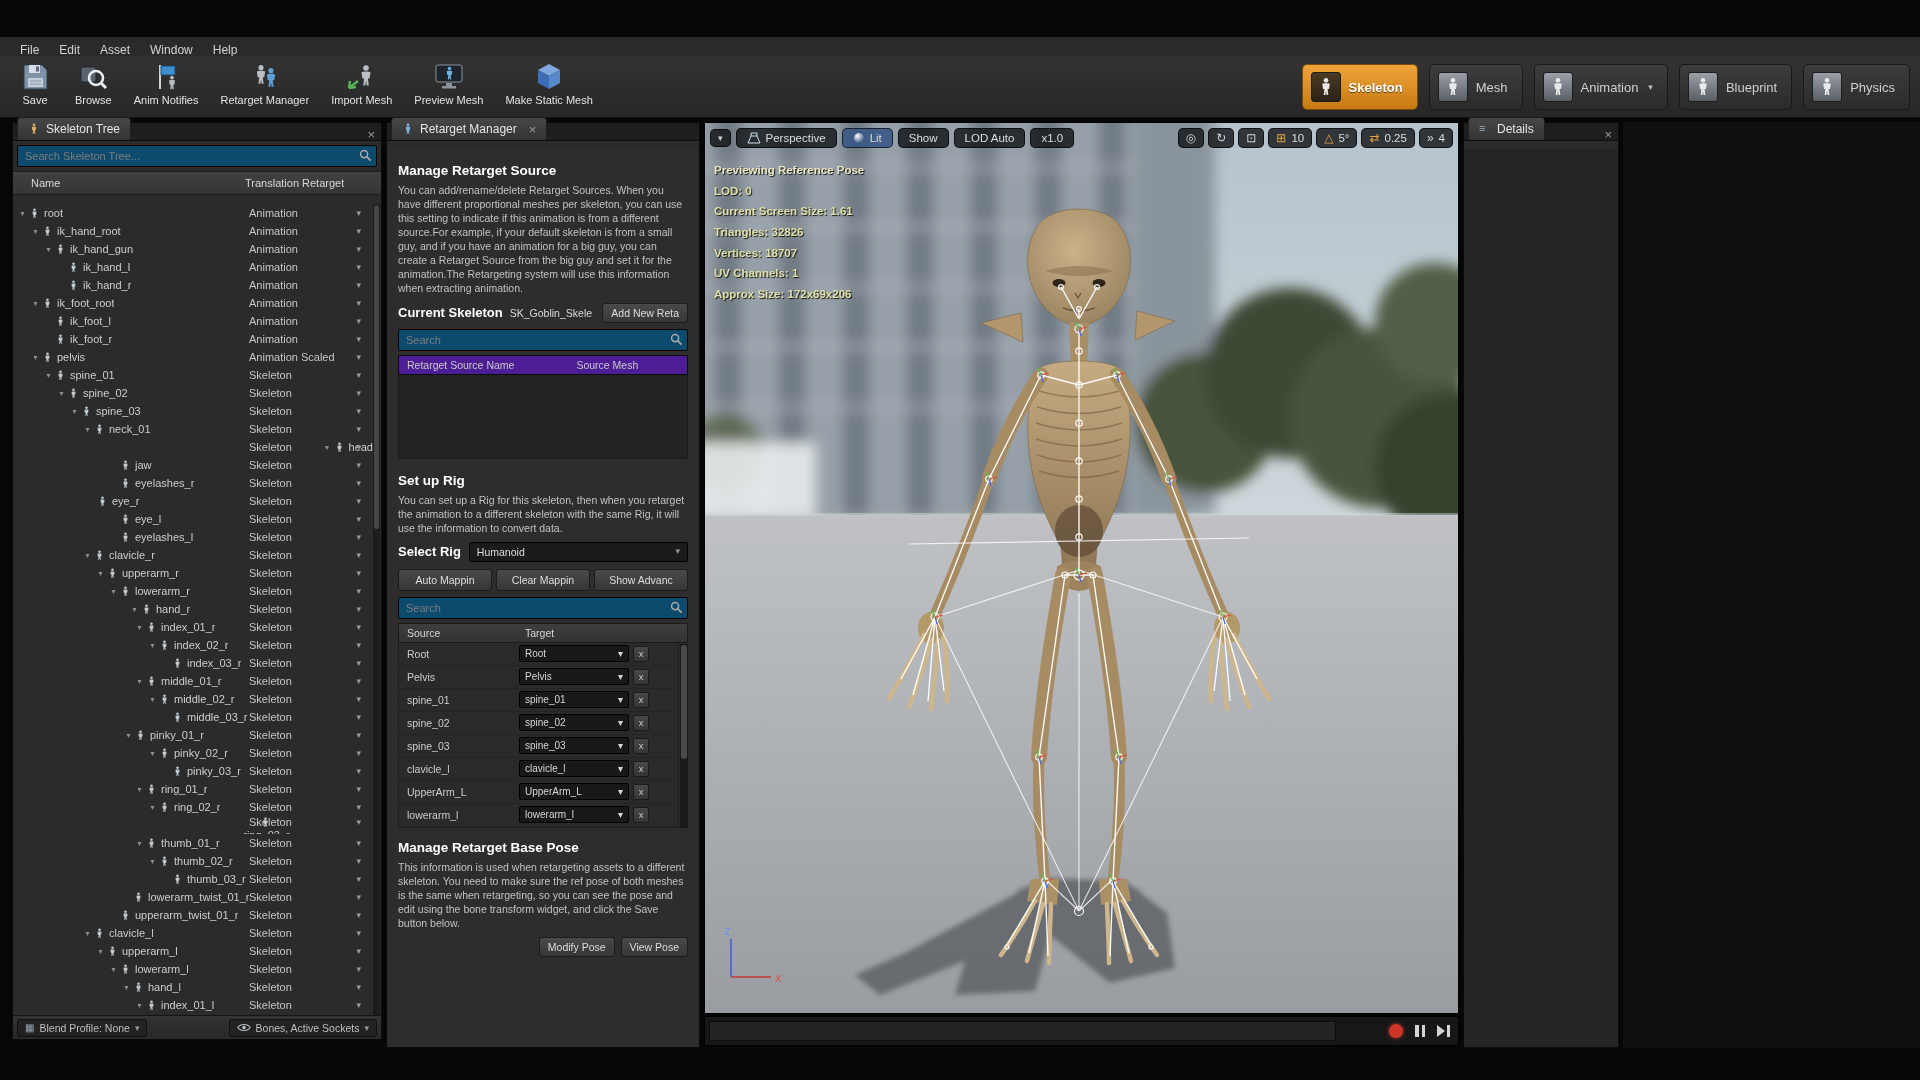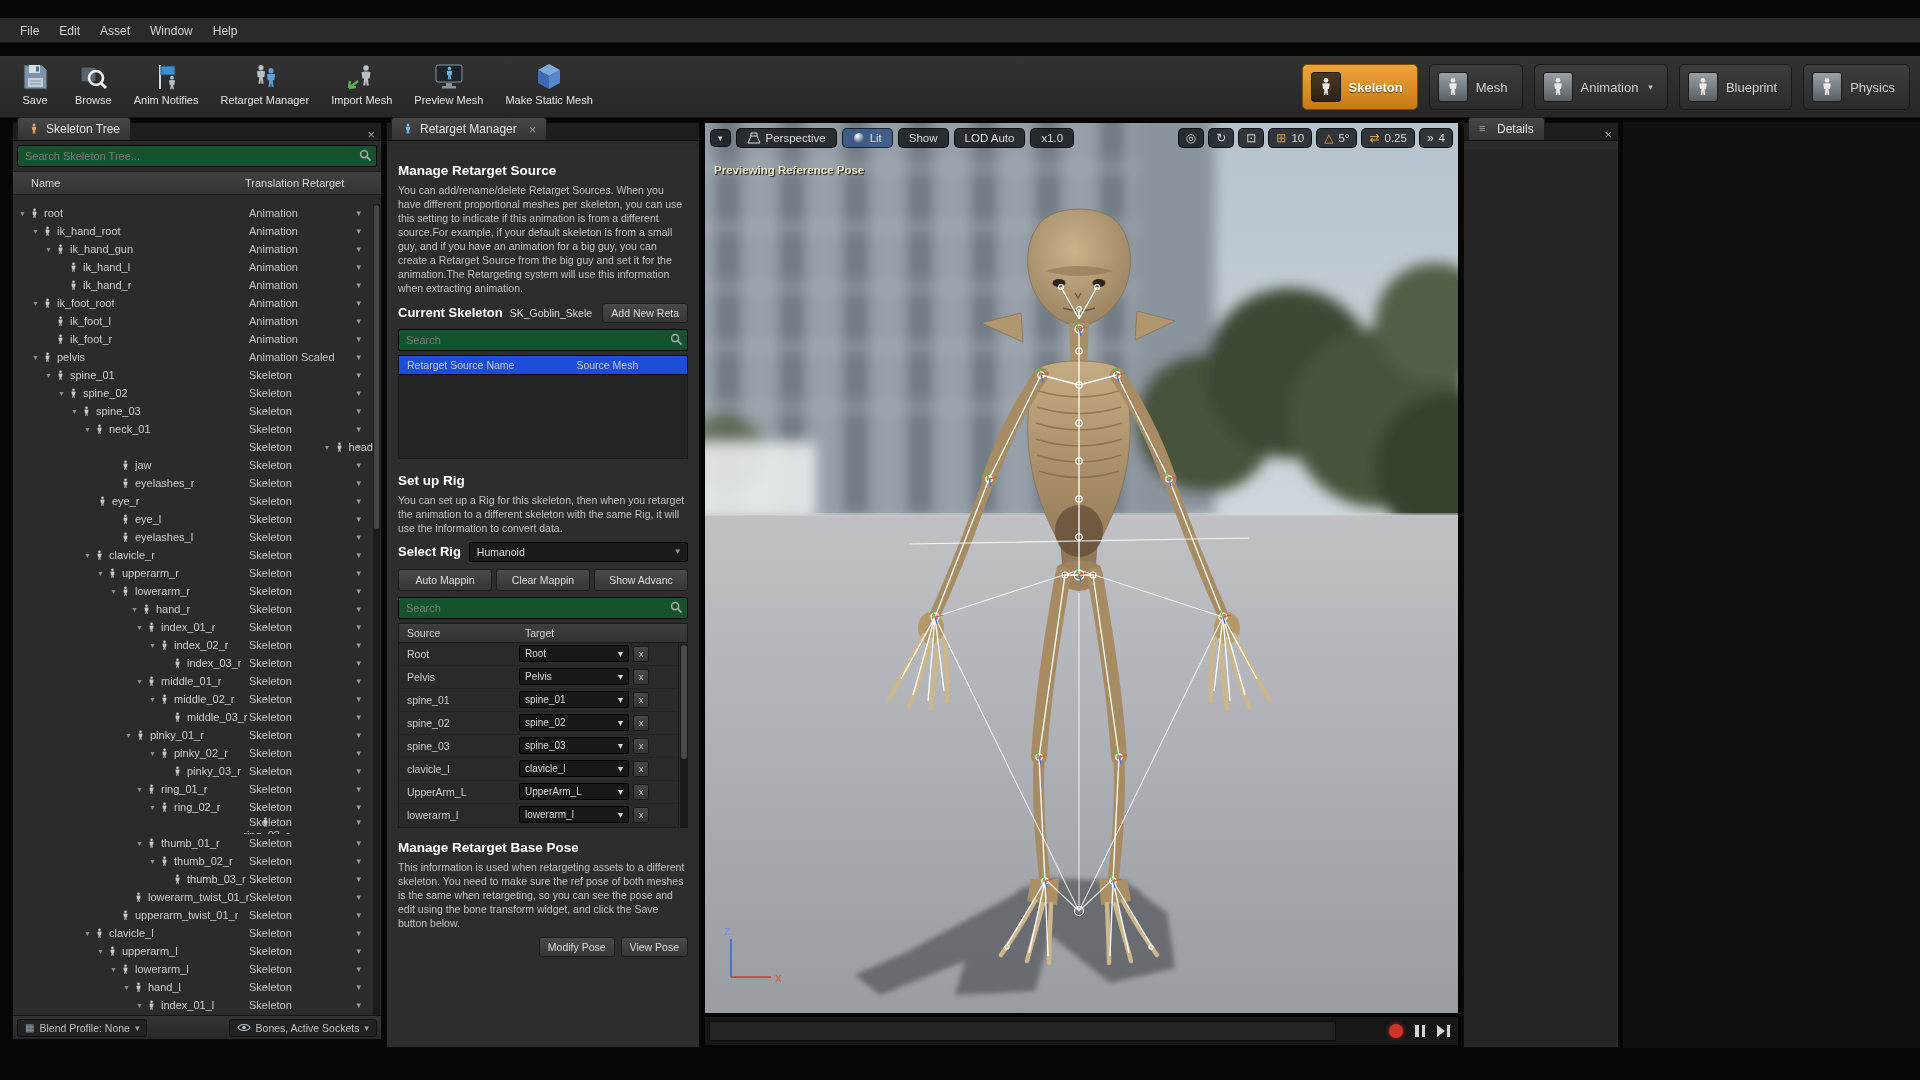--- a/index.html
+++ b/index.html
@@ -1,18 +1,18 @@
 <!DOCTYPE html>
 <html><head>
 <meta charset="utf-8">
 <style>
   *{box-sizing:border-box;margin:0;padding:0}
   html,body{width:1920px;height:1080px;overflow:hidden;background:#060606;font-family:"Liberation Sans",sans-serif;color:#ccc}
   
-  #menubar{position:absolute;left:0;top:18px;width:1920px;height:25px;background:#2a2a2a;border-bottom:1px solid #1b1b1b;display:flex;align-items:center;padding-left:10px}
+  #menubar{position:absolute;left:0;top:37px;width:1920px;height:25px;background:#2a2a2a;border-bottom:1px solid #1b1b1b;display:flex;align-items:center;padding-left:10px}
   .menu-item{font-size:12px;color:#d2d2d2;padding:3px 10px;cursor:default}
   
   #toolbar{position:absolute;left:0;top:56px;width:1920px;height:62px;background:linear-gradient(#333333,#272727);border-bottom:1px solid #121212}
   #actions{position:absolute;left:8px;top:2px;display:flex;gap:4px}
   .action{display:flex;flex-direction:column;align-items:center;gap:1px;padding:3px 9px;font-size:11px;color:#e3e3e3}
   .action svg{width:36px;height:32px}
   #modes{position:absolute;right:10px;top:8px;display:flex;gap:11px;align-items:center}
   .mode{height:46px;border-radius:5px;background:linear-gradient(#3d3d3d,#2b2b2b);border:1px solid #191919;display:flex;align-items:center;gap:8px;padding:0 14px 0 8px;font-size:13px;color:#cfcfcf}
   .mode.active{background:linear-gradient(#f0a43c,#c77a14);border:1px solid #7c4d07;color:#fff;text-shadow:0 1px 1px #5c3a00;font-weight:bold}
   .mode-thumb{width:30px;height:30px;border-radius:3px;border:1px solid #1c1c1c;background:linear-gradient(#9aa0a6,#595e63);display:flex;align-items:center;justify-content:center}
@@ -20,21 +20,21 @@
   .mode-thumb svg{width:20px;height:20px;fill:#e9e9e9}
   .mode .caret{font-size:9px;color:#bdbdbd;margin-left:2px}
   
   .panel{position:absolute;background:#2b2b2b;border:1px solid #0a0a0a}
   .tabstrip{position:relative;height:18px;background:#1e1e1e;border-bottom:1px solid #0d0d0d;display:flex;align-items:flex-end;padding-left:4px}
   .tab{height:23px;background:linear-gradient(#474747,#333333);border:1px solid #1f1f1f;border-bottom:none;border-radius:4px 4px 0 0;display:flex;align-items:center;gap:6px;padding:0 10px;font-size:12px;color:#e4e4e4}
   .tab-ic{width:12px;height:12px}
   .tab-close{margin-left:6px;color:#9a9a9a;font-size:13px;line-height:1}
   .strip-close{position:absolute;right:6px;top:5px;color:#9a9a9a;font-size:13px;line-height:1}
   .searchbox{position:relative;margin:4px;height:22px}
-  .searchbox input{width:100%;height:22px;background:#14532d;border:1px solid #050505;border-radius:2px;color:#c0c0c0;font-size:11px;font-family:"Liberation Sans",sans-serif;padding:0 22px 0 7px}
+  .searchbox input{width:100%;height:22px;background:#0c4a6e;border:1px solid #050505;border-radius:2px;color:#c0c0c0;font-size:11px;font-family:"Liberation Sans",sans-serif;padding:0 22px 0 7px}
   .searchbox input::placeholder{color:#7d7d7d}
   .searchbox .mag{position:absolute;right:5px;top:4px;width:13px;height:13px;color:#a8a8a8}
   
   #skeleton-panel{left:12px;top:122px;width:370px;height:918px}
   .col-head{height:24px;background:linear-gradient(#414141,#353535);border-top:1px solid #1d1d1d;border-bottom:1px solid #1d1d1d;position:relative;display:flex;align-items:center;font-size:11px;color:#d8d8d8}
   .col-head .c1{margin-left:18px}
   .col-head .c2{position:absolute;left:232px}
   #tree-rows{position:absolute;left:0;right:8px;top:81px;bottom:24px;overflow:hidden}
   .tree-row{position:relative;height:18px;display:flex;align-items:center;font-size:11px;color:#cdcdcd;white-space:nowrap}
   .expander{width:11px;font-size:7px;color:#8d8d8d;text-align:center;flex:none}
@@ -50,21 +50,21 @@
   .chip .blend-ic{color:#97a6b0;font-size:10px}
   
   #retarget-panel{left:386px;top:122px;width:314px;height:926px}
   .rm-body{position:absolute;left:0;right:0;top:26px;bottom:0;background:#2d2d2d;padding:8px 11px;overflow:hidden}
   .rm-h{font-size:13.5px;font-weight:bold;color:#fff;margin:6px 0 5px}
   .rm-h.inline{display:inline;margin:0;font-size:13px}
   .rm-p{font-size:10.5px;line-height:1.34;color:#c2c2c2;margin-bottom:7px}
   .cs-row{display:flex;align-items:center;gap:7px;margin:4px 0 6px}
   .cs-val{font-size:10.5px;color:#dcdcdc;flex:1;overflow:hidden;white-space:nowrap}
   .btn{background:linear-gradient(#4a4a4a,#363636);border:1px solid #1c1c1c;border-radius:3px;color:#ddd;font-size:10.5px;font-family:"Liberation Sans",sans-serif;padding:3px 8px;white-space:nowrap;overflow:hidden}
-  .rs-header{display:flex;background:#1d4ed8;border:1px solid #0a0a0a;font-size:10.5px;color:#cacaca;padding:3px 8px}
+  .rs-header{display:flex;background:#4c1d95;border:1px solid #0a0a0a;font-size:10.5px;color:#cacaca;padding:3px 8px}
   .rs-header span:last-child{margin-left:62px}
   .rs-empty{height:84px;background:#232323;border:1px solid #191919;border-top:none;margin-bottom:14px}
   .sr-row{display:flex;align-items:center;gap:8px;margin:4px 0 7px}
   .dropdown{flex:1;background:#1b1b1b;border:1px solid #020202;border-radius:2px;display:flex;justify-content:space-between;padding:3px 7px;font-size:10.5px;color:#ddd}
   .rig-btns{display:flex;gap:4px;margin-bottom:6px}
   .rig-btns .btn{flex:1;text-align:center;padding:4px 2px}
   .map-wrap{position:relative;margin-bottom:12px}
   .map-head{display:flex;background:linear-gradient(#3e3e3e,#333);border:1px solid #1a1a1a;font-size:10.5px;color:#d5d5d5;padding:3px 8px}
   .map-head span:first-child{width:118px}
   #rig-rows{border:1px solid #1d1d1d;border-top:none;margin-right:9px}
@@ -1149,20 +1149,28 @@
       </div>
       <div class="vbtn sm">
         <span class="vic-glyph">»</span>
         <span>4</span>
       </div>
     </div>
   </div>
 
   <div class="vp-stats">
     <div class="prev">Previewing Reference Pose</div>
+    <div id="vp-stats-lines">
+        <div>LOD: 0</div>
+        <div>Current Screen Size: 1.61</div>
+        <div>Triangles: 32826</div>
+        <div>Vertices: 18707</div>
+        <div>UV Channels: 1</div>
+        <div>Approx Size: 172x69x206</div>
+      </div>
   </div>
 </div>
 
 <div id="timeline">
   <div class="tl-track"></div>
   <div class="tl-btns">
     <span class="ic-record"></span>
     <span class="ic-pause">
         <i></i>
         <i></i>

